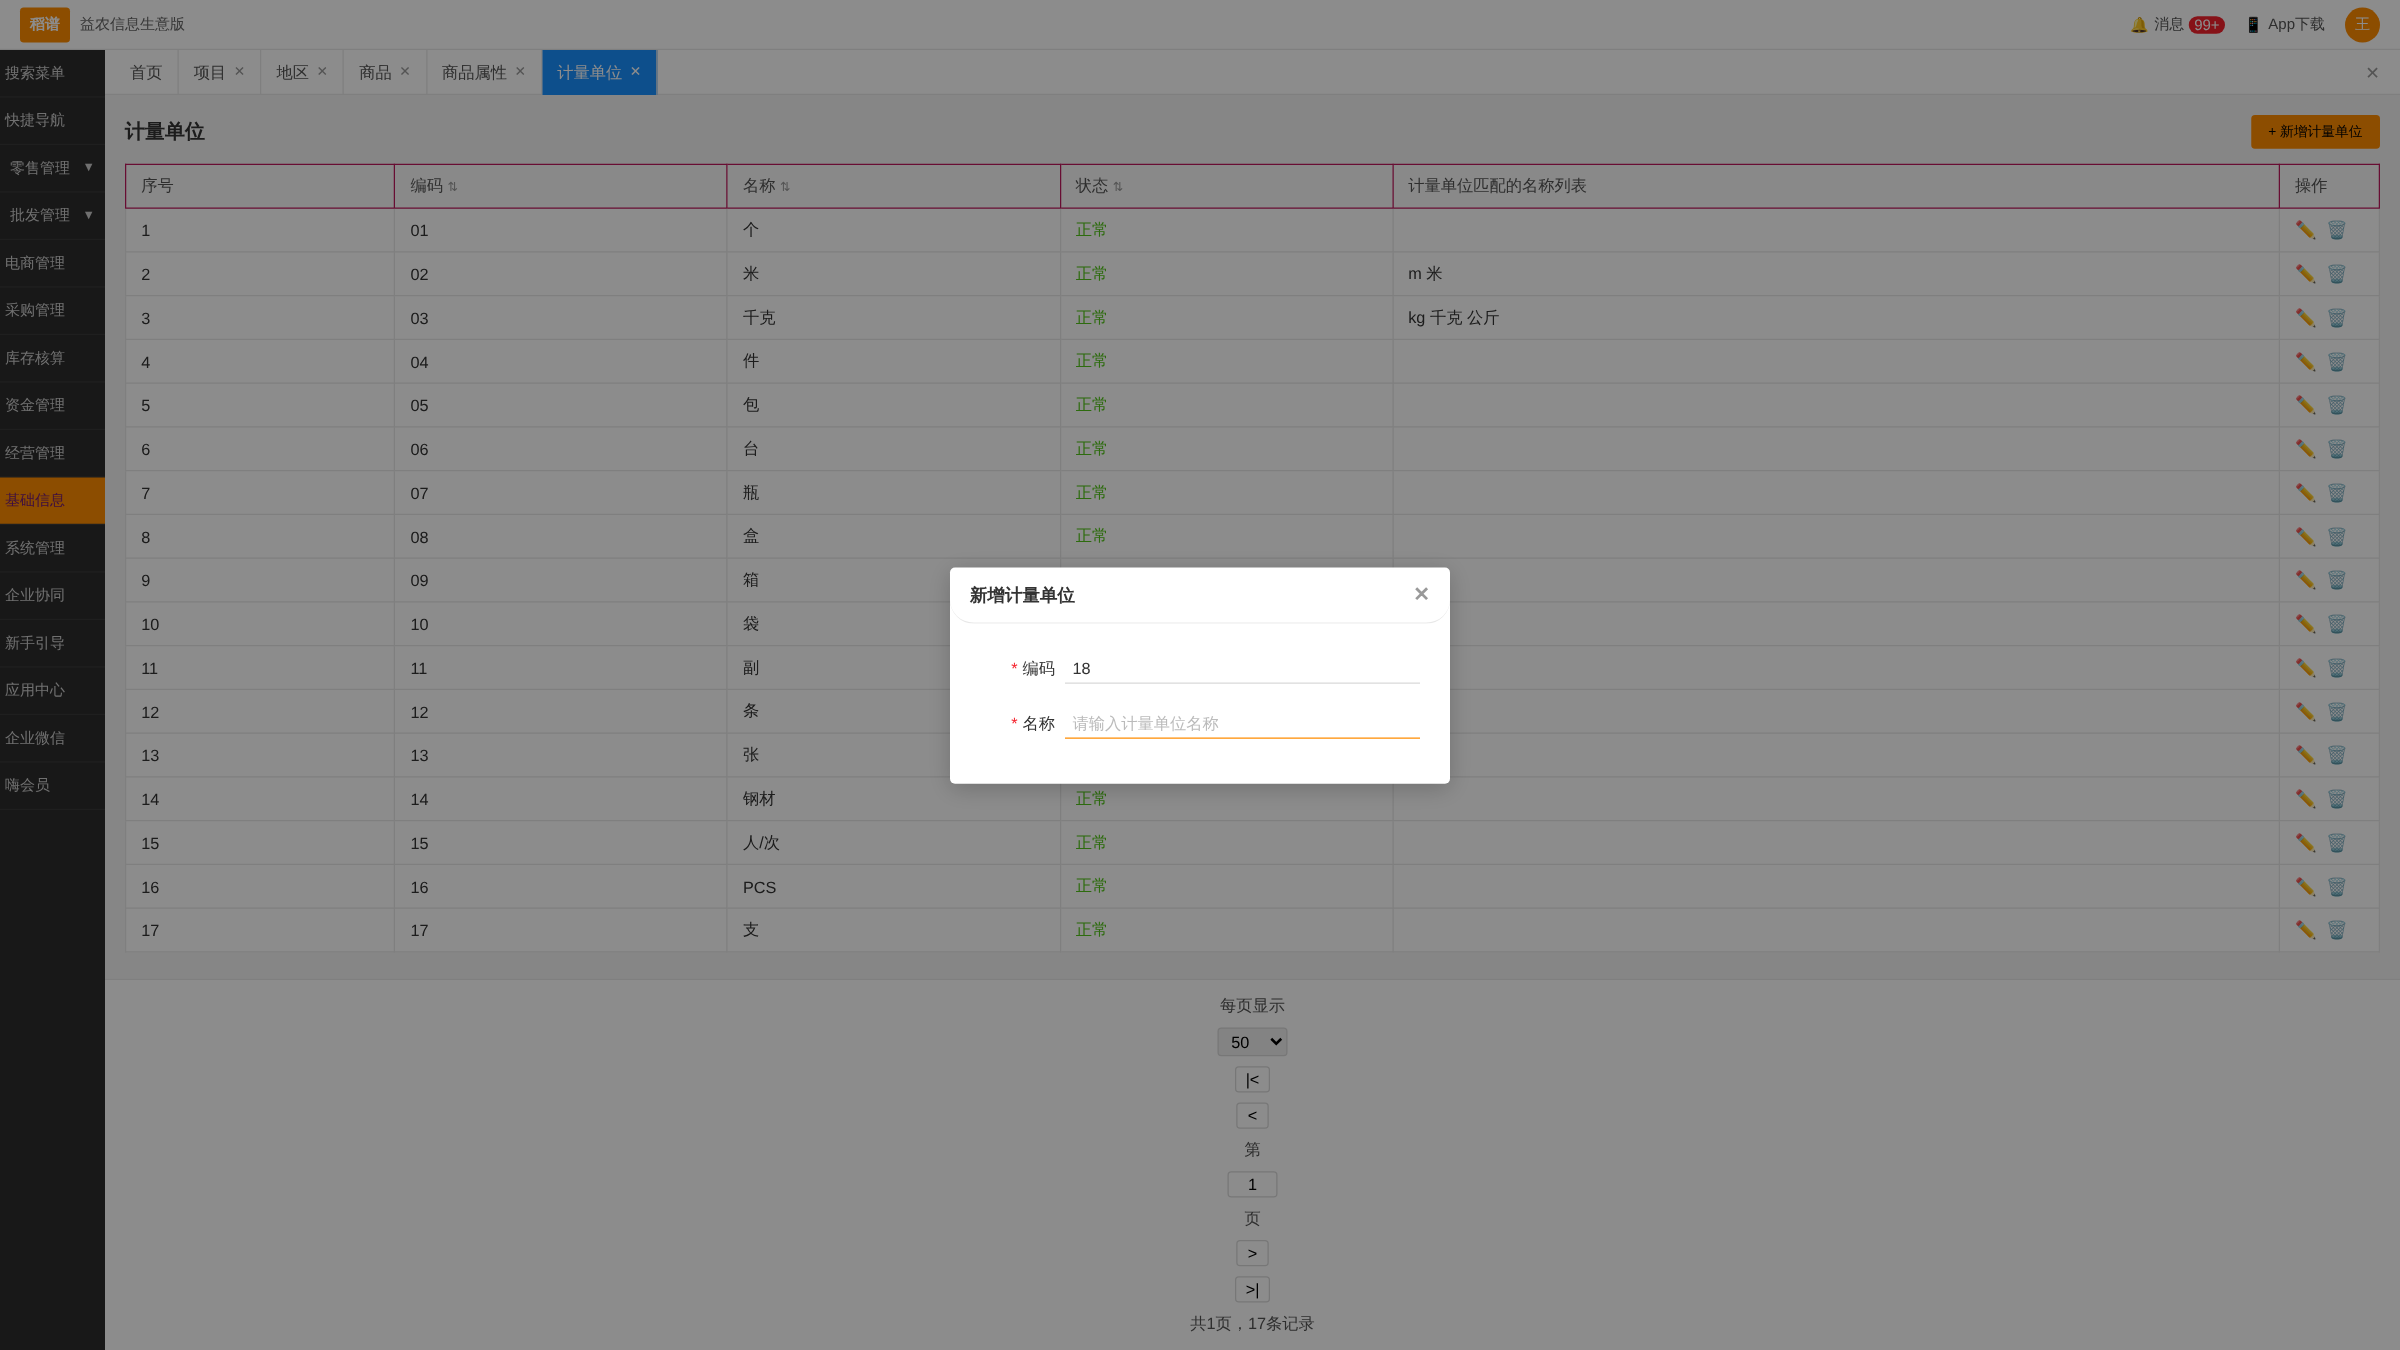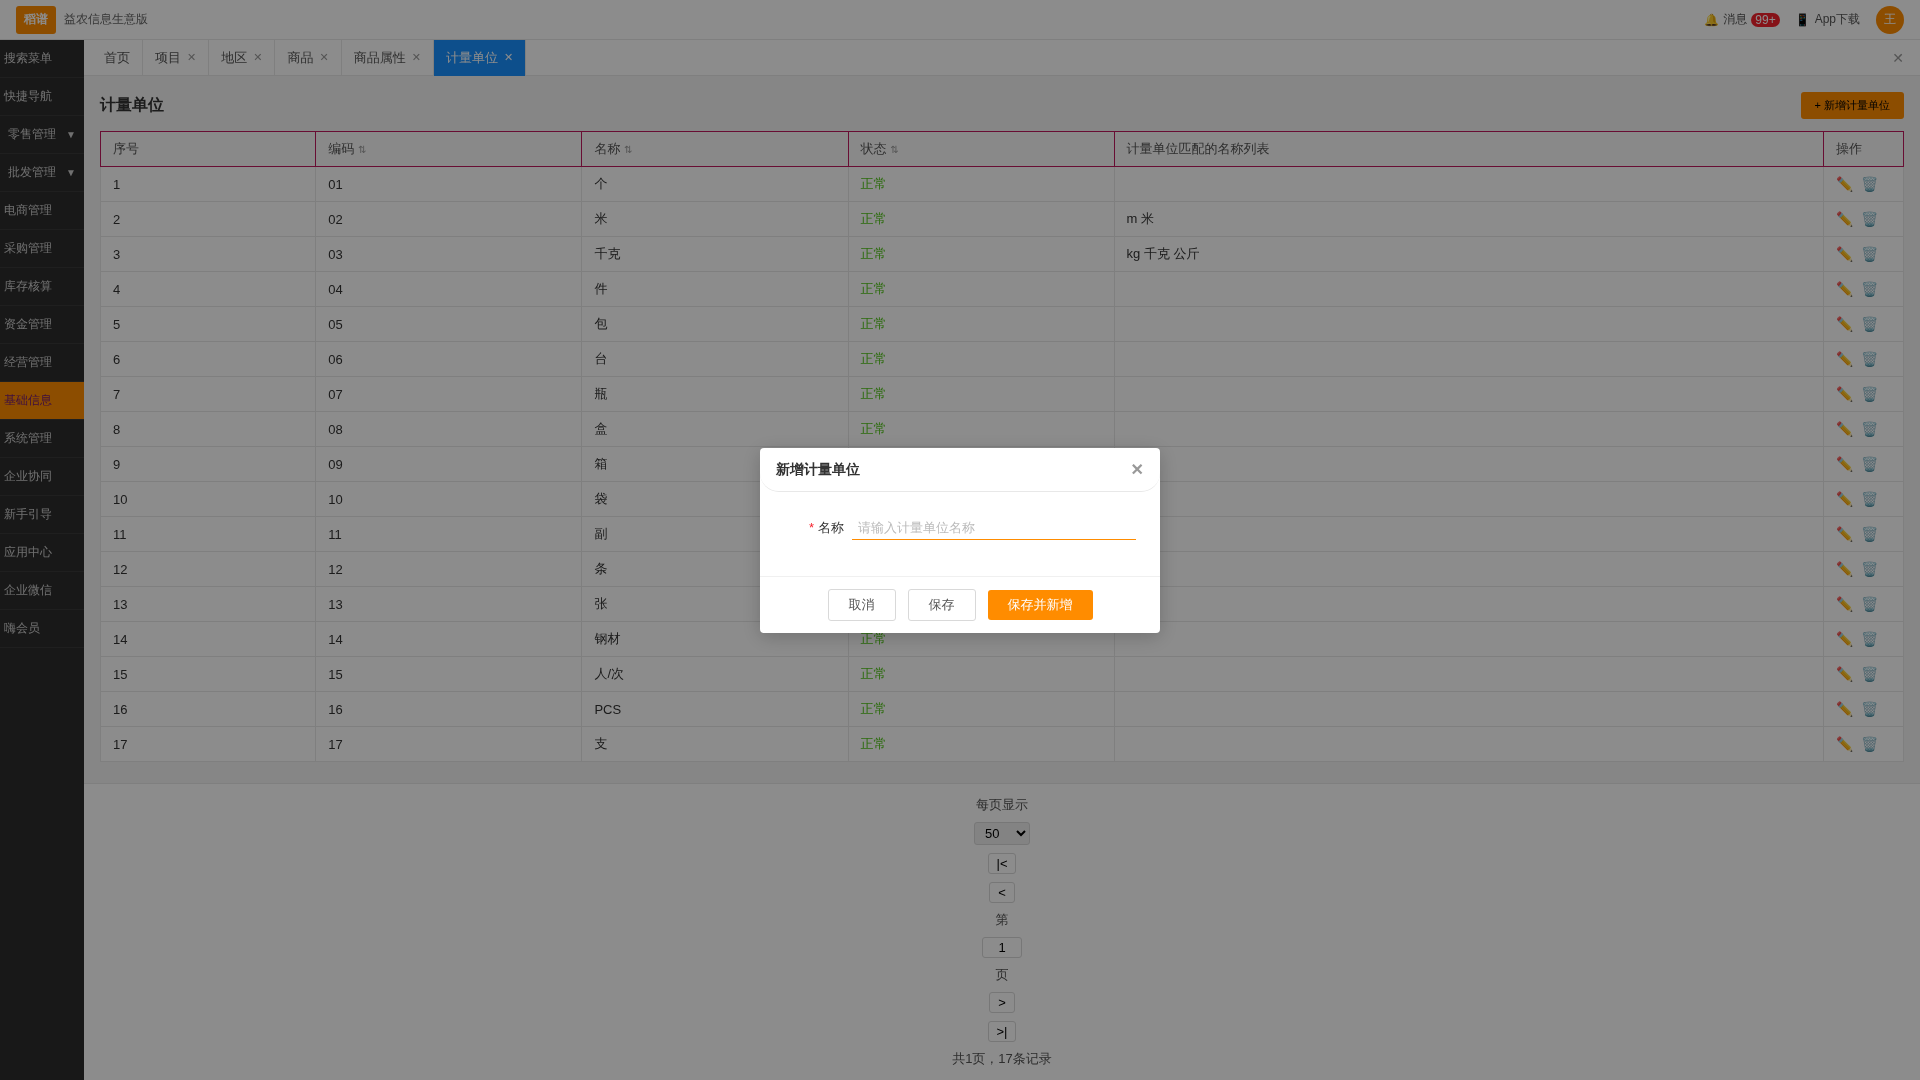--- a/index.html
+++ b/index.html
@@ -698,24 +698,25 @@
 
 <div class="overlay">
   <div class="modal">
     <div class="modal-header">
       <span>新增计量单位</span>
       <span class="modal-close">✕</span>
     </div>
     <div class="modal-body">
       <div class="form-item">
         <div class="form-label">
+          <span class="required-star">*</span><span>编码</span>
+        </div>
+        <input class="form-input" type="text" value="18" style="">
+      </div>
+      <div class="form-item">
+        <div class="form-label">
           <span class="required-star">*</span><span>名称</span>
         </div>
         <input class="form-input focused" type="text" placeholder="请输入计量单位名称" style="">
       </div>
-    </div>
-    <div class="modal-footer">
-      <button class="btn-cancel">取消</button>
-      <button class="btn-save">保存</button>
-      <button class="btn-save-new">保存并新增</button>
     </div>
   </div>
 </div>
 
 </body></html>

